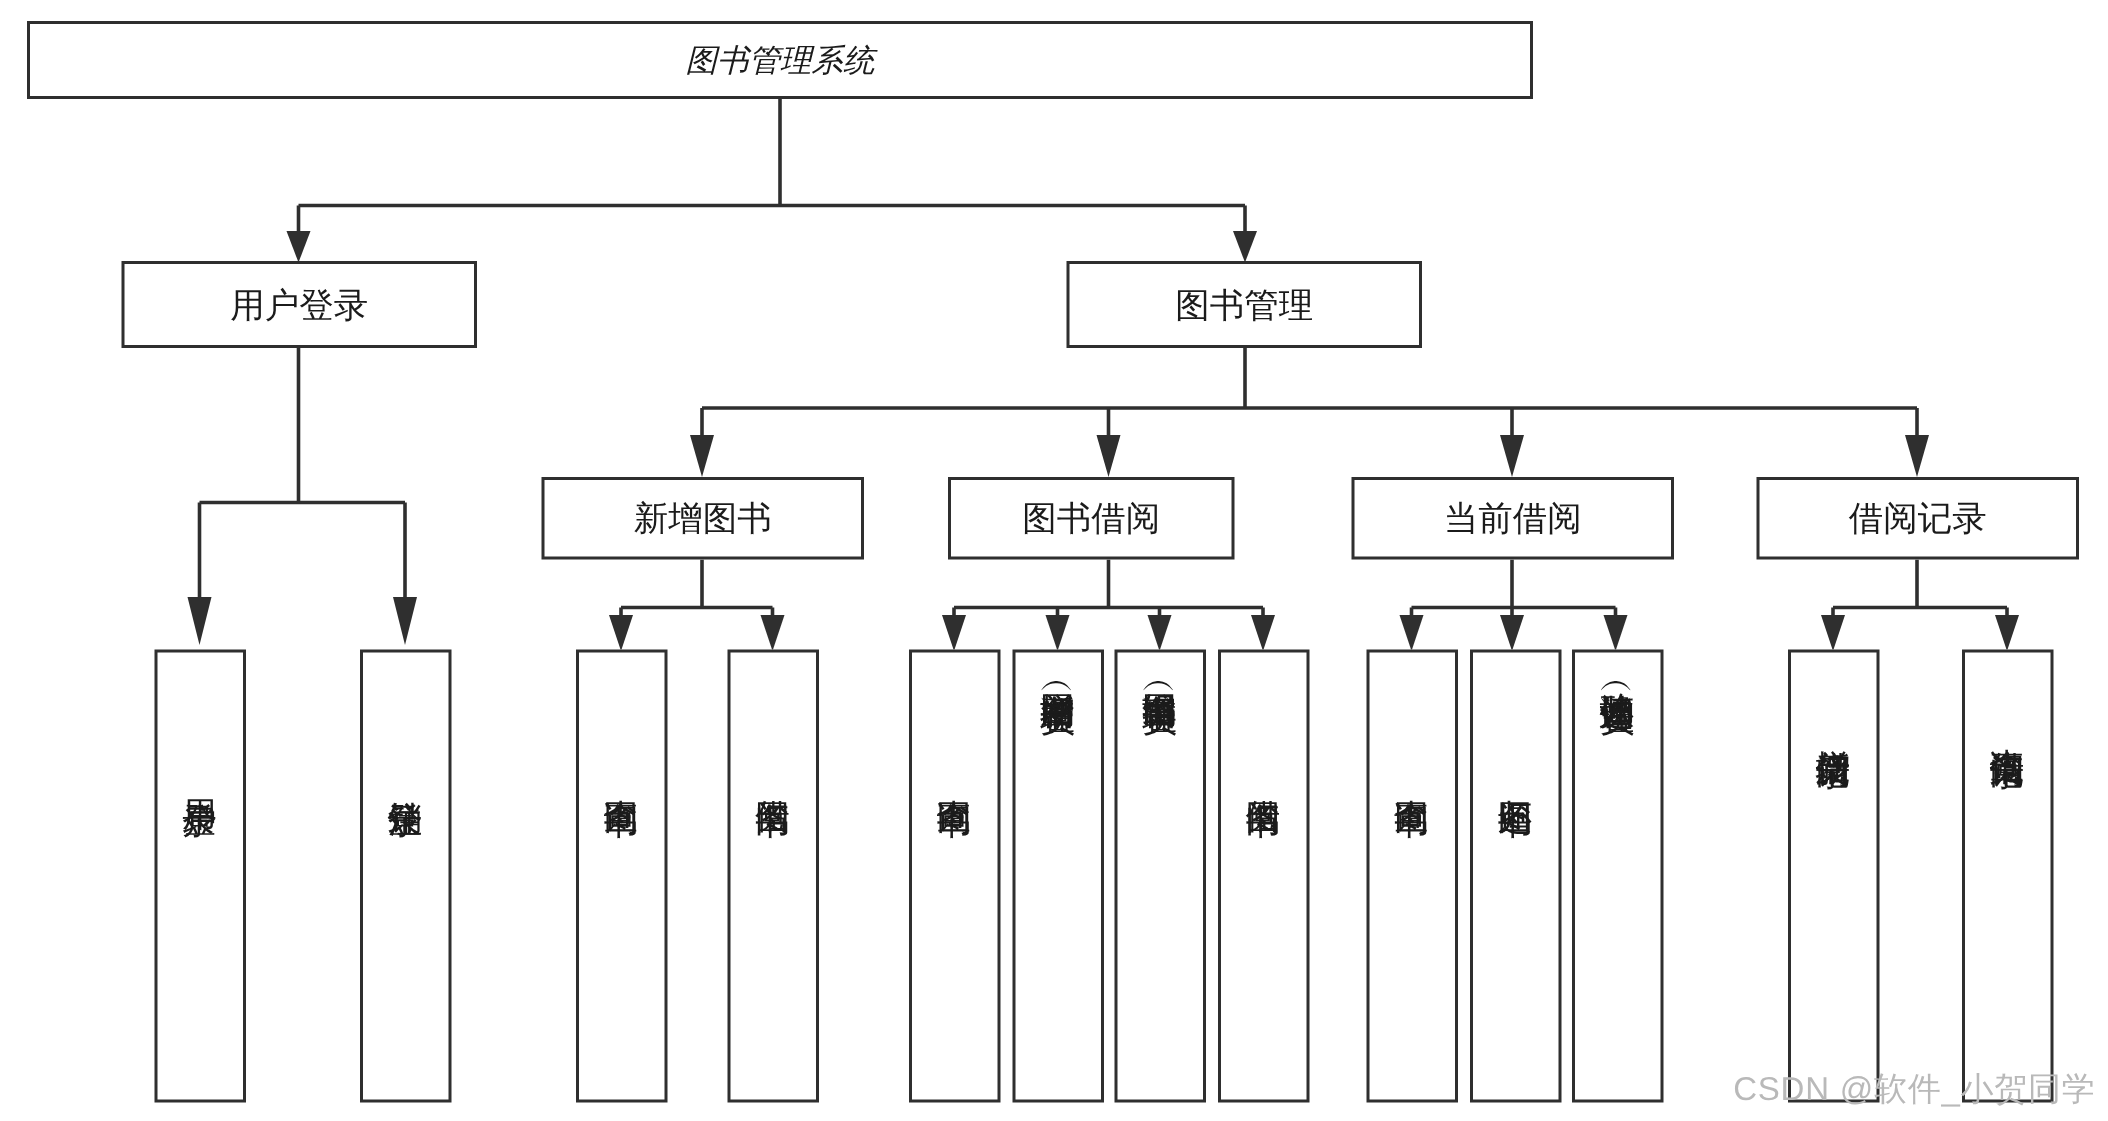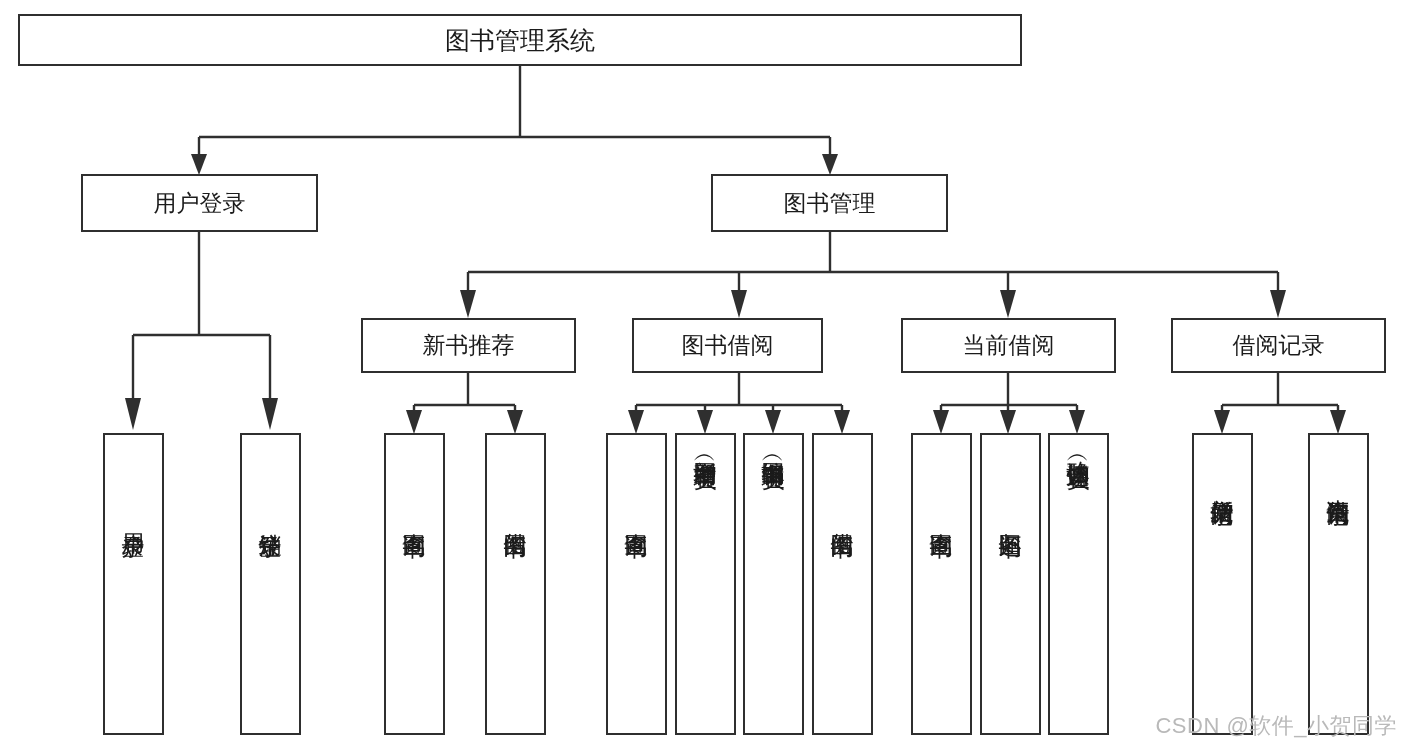--- a/index.html
+++ b/index.html
@@ -38,21 +38,22 @@
     position: absolute;
     box-sizing: border-box;
     background: #ffffff;
     border: 2.4px solid #2f2f2f;
     display: flex;
     align-items: center;
     justify-content: center;
     color: #1b1b1b;
   }
   .node.root {
-    font-size: 25px;
+    font-size: 21px;
+    font-style: italic;
   }
   .node.mid {
     font-size: 23px;
   }
   
   .node.leaf {
     align-items: flex-start;
     justify-content: center;
     padding-top: 8px;
   }
@@ -157,21 +158,21 @@
 
   <div class="node mid" style="left:81px; top:174px; width:237px; height:58px;">
     <span>用户登录</span>
   </div>
 
   <div class="node mid" style="left:711px; top:174px; width:237px; height:58px;">
     <span>图书管理</span>
   </div>
 
   <div class="node mid" style="left:361px; top:318px; width:215px; height:55px;">
-    <span>新书推荐</span>
+    <span>新增图书</span>
   </div>
 
   <div class="node mid" style="left:632px; top:318px; width:191px; height:55px;">
     <span>图书借阅</span>
   </div>
 
   <div class="node mid" style="left:901px; top:318px; width:215px; height:55px;">
     <span>当前借阅</span>
   </div>
 

